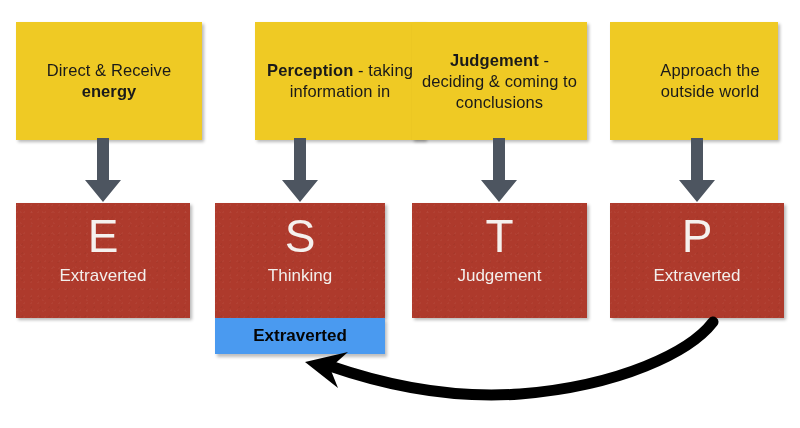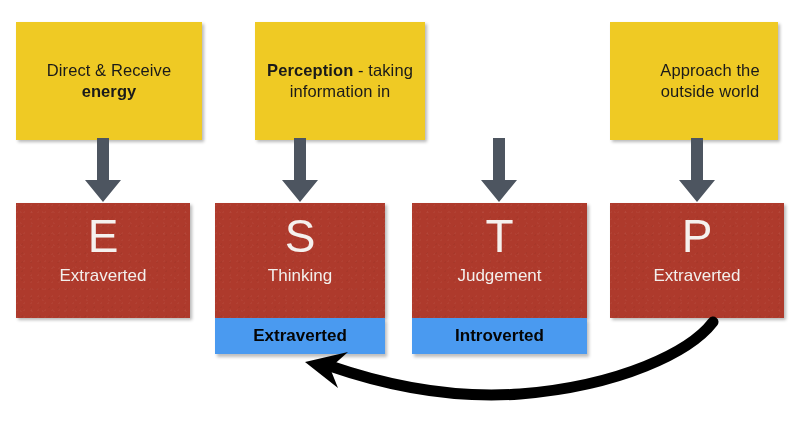--- a/index.html
+++ b/index.html
@@ -111,20 +111,23 @@
 <div id="stage">
 
   <div class="box yellow-box" style="left:16px; top:22px; width:186px; height:118px;align-items:flex-end;">
     <div class="yellow-text">Direct &amp; Receive <b>energy</b></div>
   </div>
 
   <div class="box yellow-box" style="left:215px; top:22px; width:170px; height:118px;margin-left:40px;">
     <div class="yellow-text"><b>Perception</b> - taking information in</div>
   </div>
 
+  <div class="box yellow-box" style="left:412px; top:22px; width:175px; height:118px;">
+    <div class="yellow-text"><b>Judgement</b> - deciding &amp; coming to conclusions</div>
+  </div>
 
   <div class="box yellow-box" style="left:610px; top:22px; width:168px; height:118px;padding-left:40px;">
     <div class="yellow-text">Approach the outside world</div>
   </div>
 
   <svg class="down-arrow" style="left:84px; top:138px;" viewBox="0 0 38 66">
     <path d="M13 0 H25 V42 H37 L19 64 L1 42 H13 Z" fill="#4d5560"></path>
   </svg>
 
   <svg class="down-arrow" style="left:281px; top:138px;" viewBox="0 0 38 66">
@@ -154,20 +157,19 @@
     <div class="word">Judgement</div>
   </div>
 
   <div class="box red-box" style="left:610px; top:203px; width:174px; height:115px;">
     <div class="letter">P</div>
     <div class="word">Extraverted</div>
   </div>
 
   <div class="blue-bar" style="left:215px; top:318px; width:170px; height:36px;">Extraverted</div>
 
-  <div class="blue-bar" style="left:412px; top:318px; width:175px; height:36px;">Introverted</div>
 
   <svg id="curved-arrow" viewBox="0 0 800 428">
     <path d="M713 322 C 690 352, 620 386, 520 394 C 450 399, 385 385, 330 366" fill="none" stroke="#000000" stroke-width="11" stroke-linecap="round"></path>
     <path d="M305 362 L 348 352 L 330 368 L 338 388 Z" fill="#000000"></path>
   </svg>
 
 </div>
 
 </body></html>

